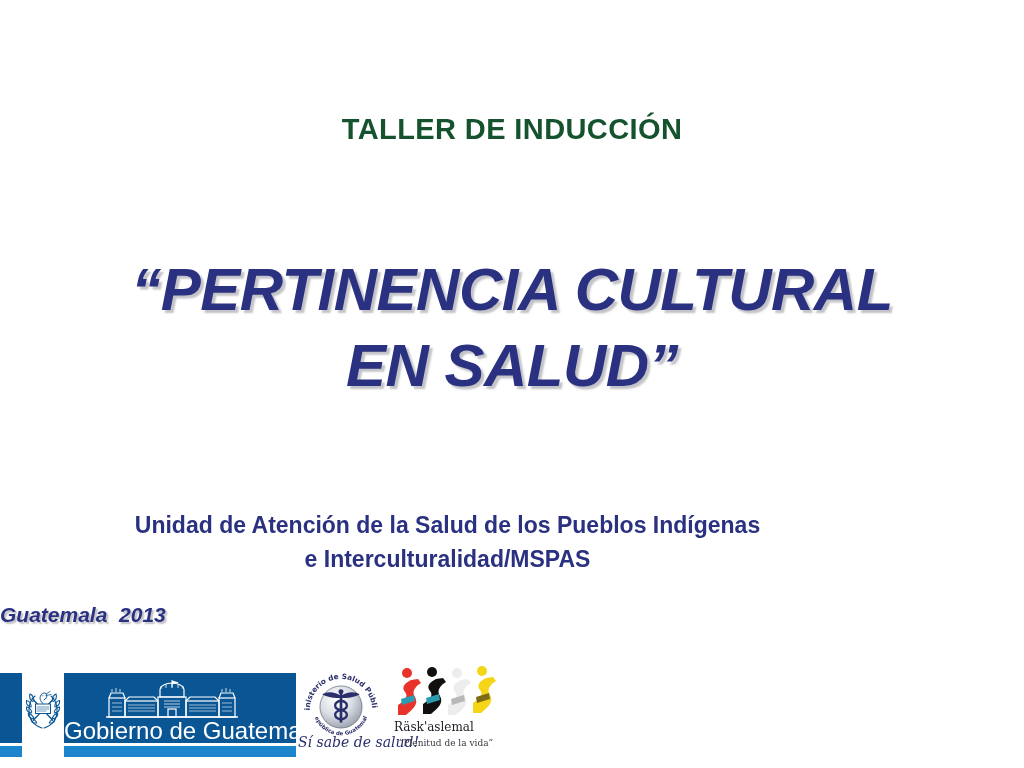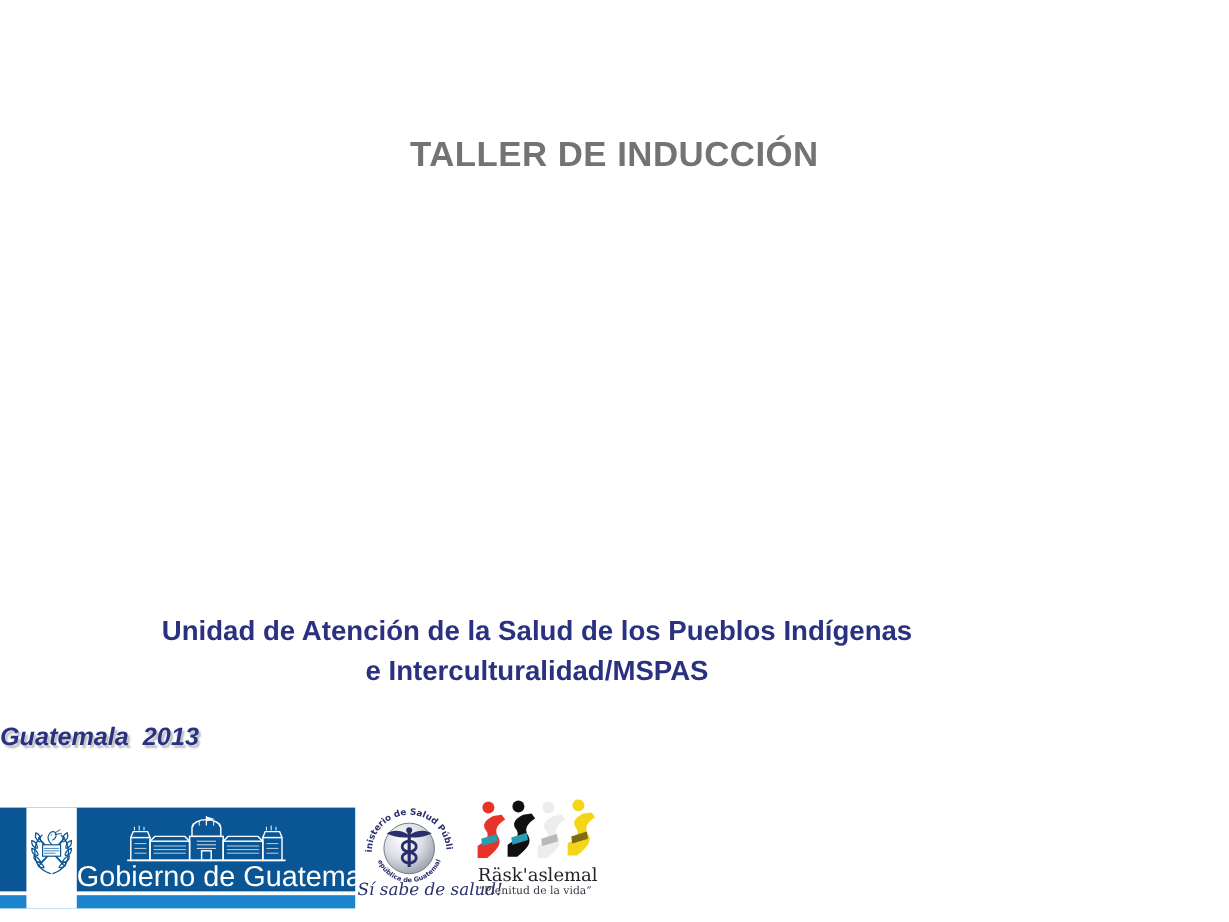--- a/index.html
+++ b/index.html
@@ -22,21 +22,21 @@
   
   .eyebrow {
     position: absolute;
     left: 0;
     top: 113px;
     width: 1024px;
     text-align: center;
     font-size: 29px;
     font-weight: bold;
     letter-spacing: 0.4px;
-    color: #737373;
+    color: #14532d;
     white-space: pre;
   }
 
   
   .title-block {
     position: absolute;
     left: 0;
     top: 252px;
     width: 1024px;
     text-align: center;
@@ -179,23 +179,23 @@
   }
   .rasq-figures {
     position: absolute;
     left: 0; top: 0;
     width: 104px; height: 56px;
   }
   .rasq-name {
     position: absolute;
     left: 0; top: 54px;
     width: 104px;
-    text-align: right;
+    text-align: left;
     font-family: "DejaVu Serif", serif;
-    font-size: 15px;
+    font-size: 12px;
     color: #23202A;
     white-space: pre;
   }
   .rasq-sub {
     position: absolute;
     left: 0; top: 72px;
     width: 104px;
     text-align: center;
     font-family: "DejaVu Serif", serif;
     font-size: 9px;
@@ -203,20 +203,24 @@
     white-space: pre;
   }
 </style>
 </head>
 <body>
 
 <div class="slide">
 
   <div class="eyebrow">TALLER DE INDUCCIÓN</div>
 
+  <div class="title-block">
+    <div class="title-line">“PERTINENCIA CULTURAL</div>
+    <div class="title-line">EN SALUD”</div>
+  </div>
 
   <div class="subtitle">Unidad de Atención de la Salud de los Pueblos Indígenas
 e Interculturalidad/MSPAS</div>
 
   <div class="place-year">Guatemala  2013</div>
 
   <div class="footer">
 
     <div class="gov-banner">
       <div class="gov-band-top"></div>

